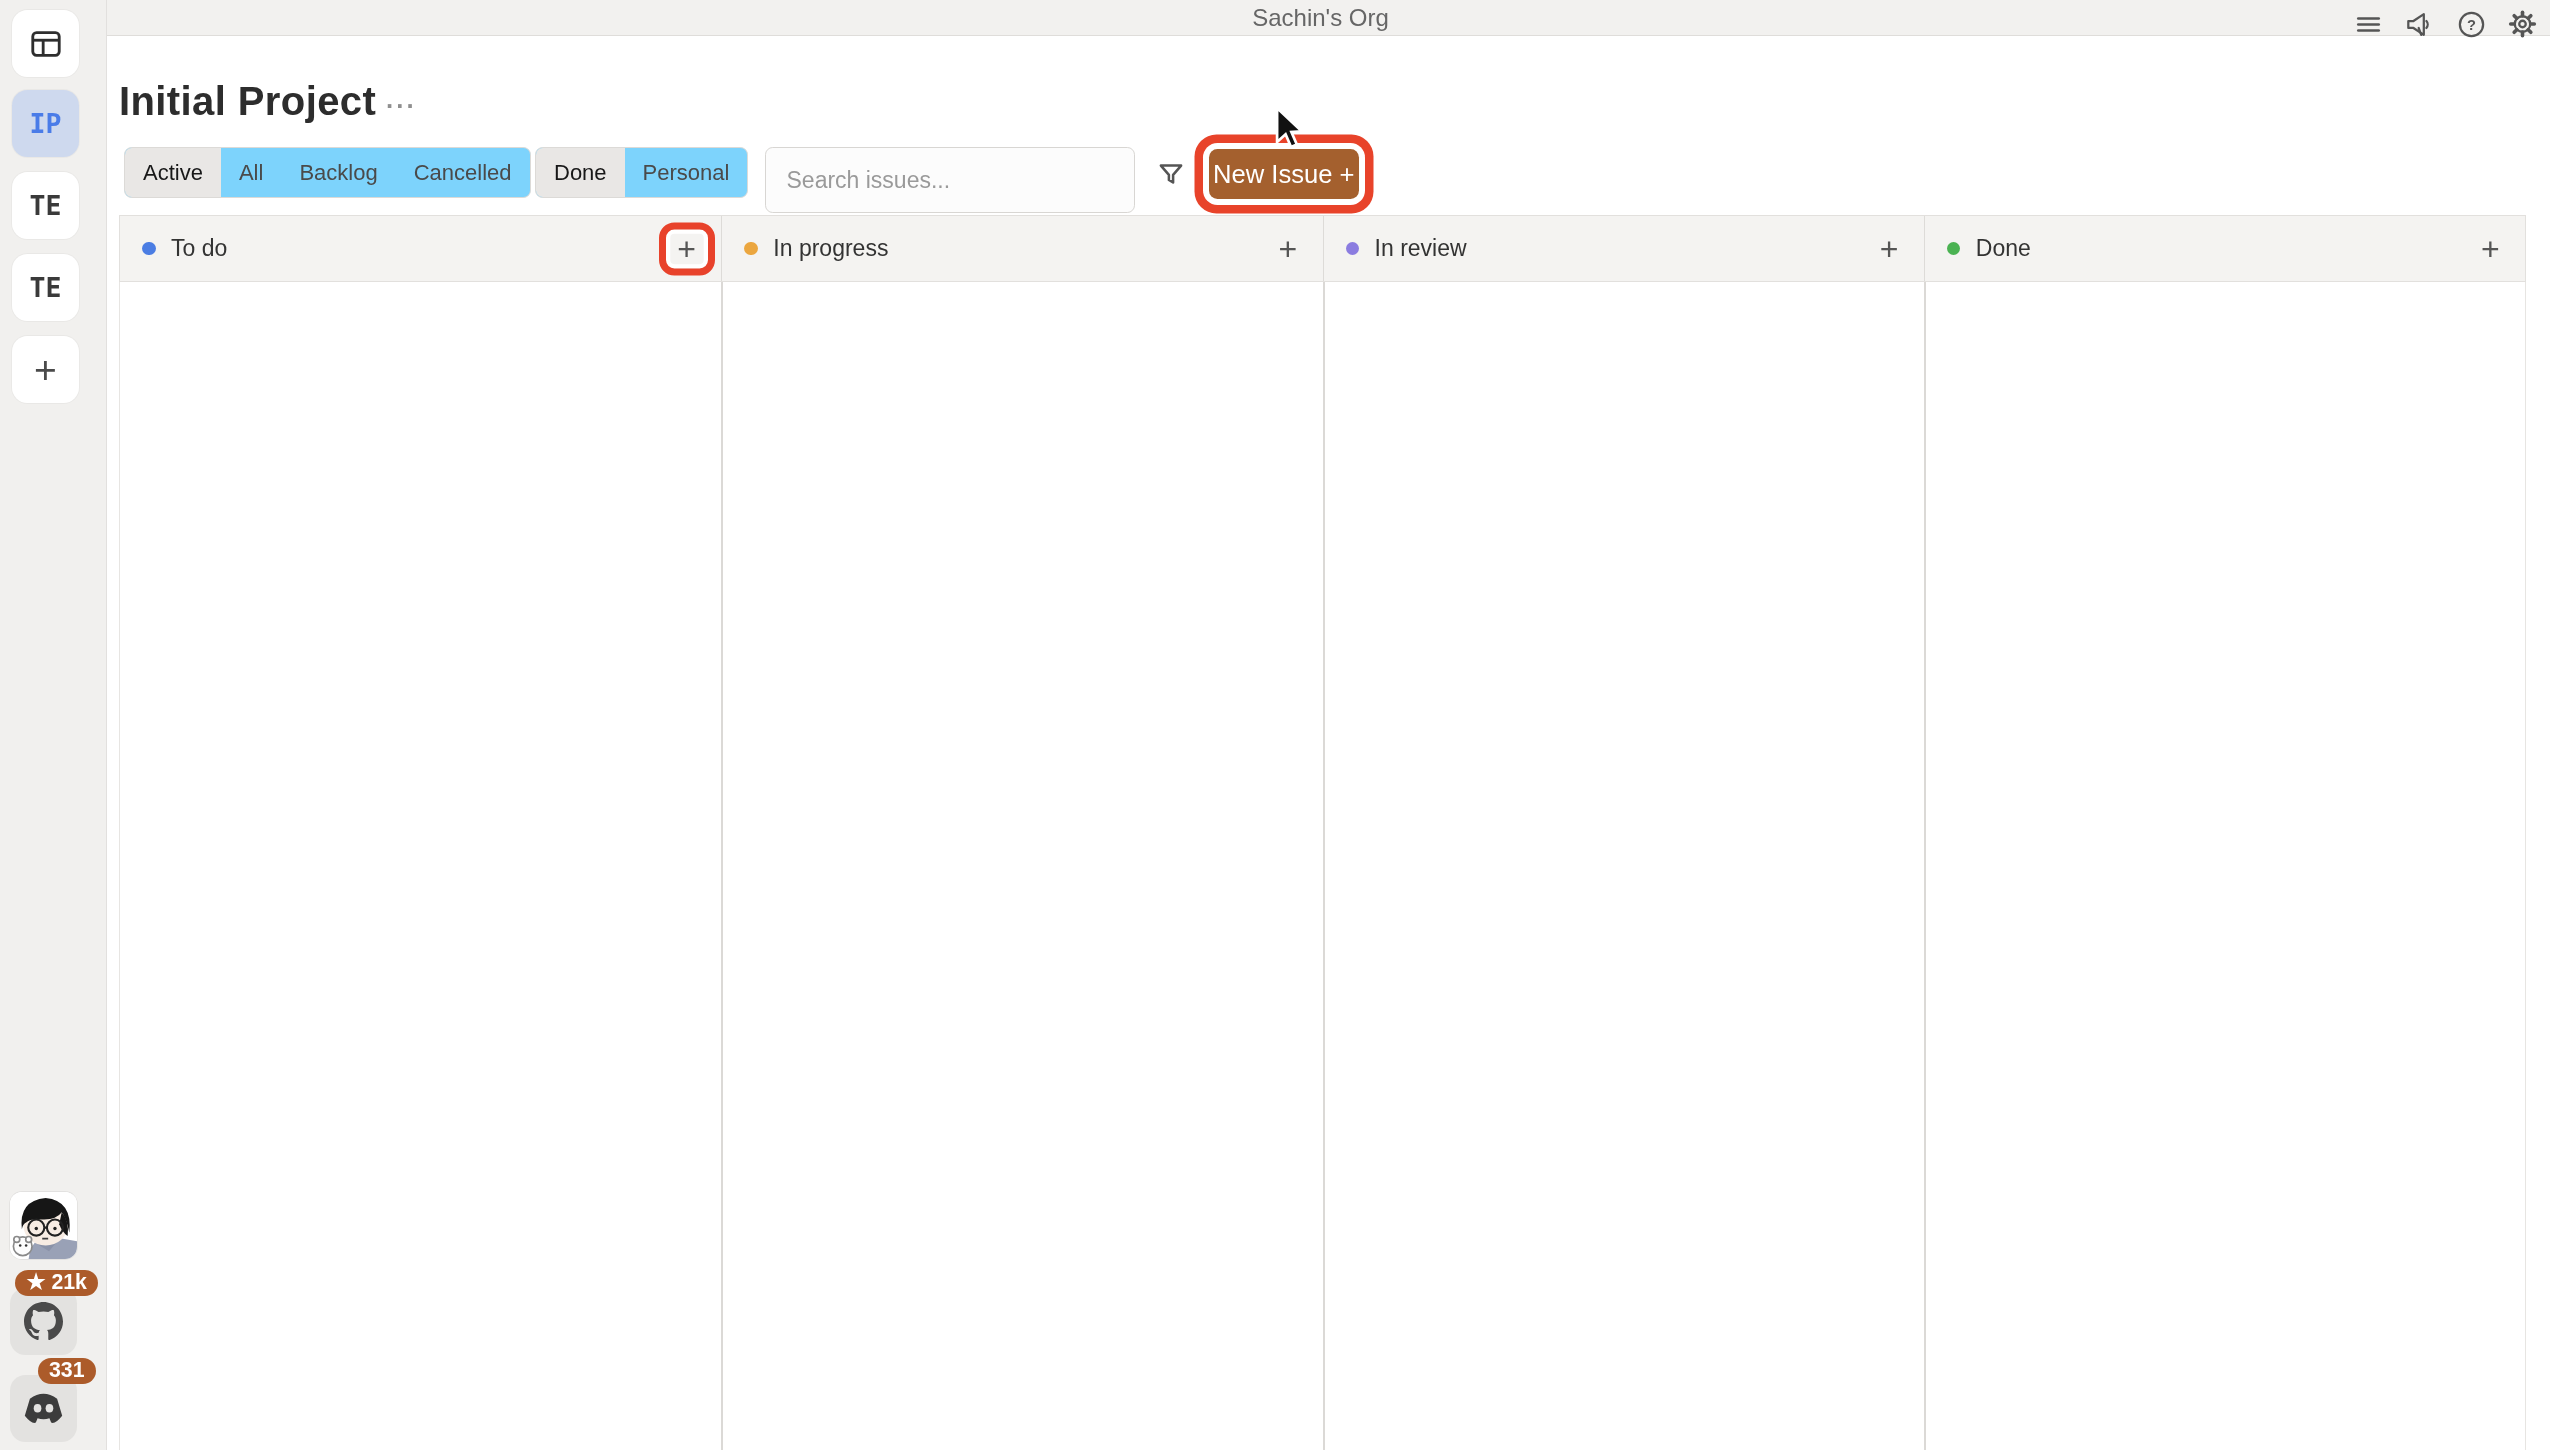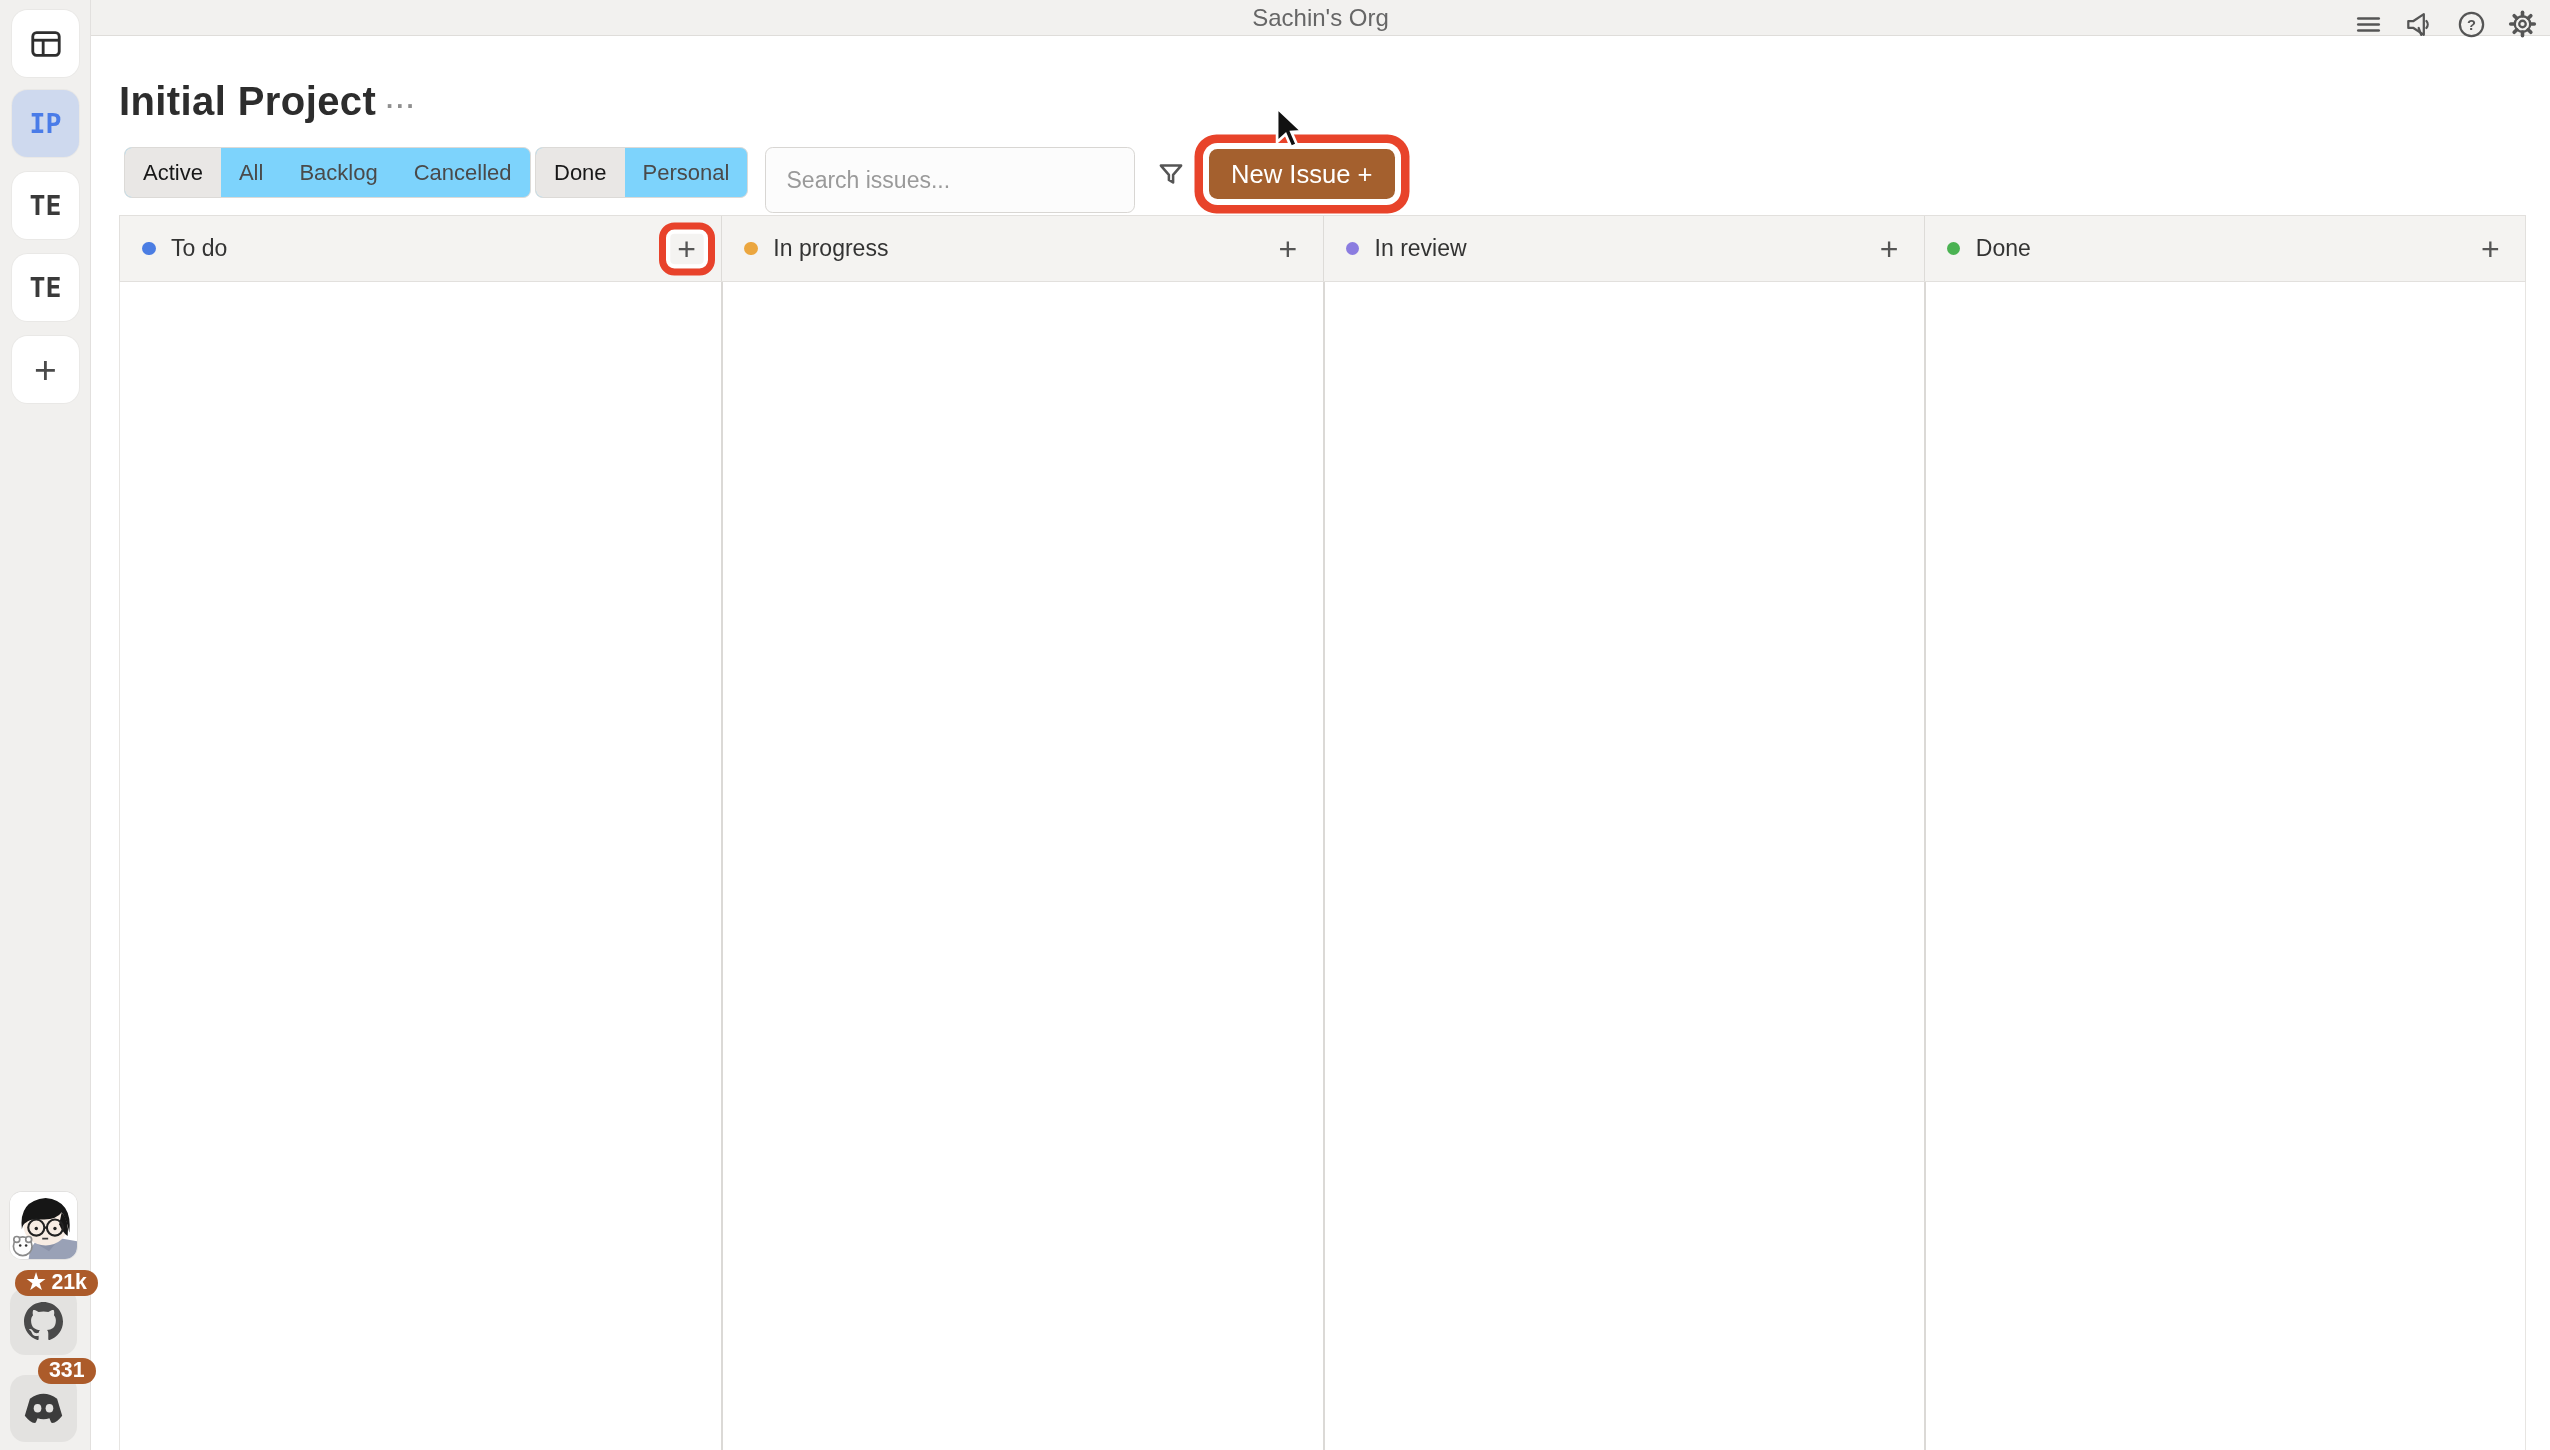--- a/index.html
+++ b/index.html
@@ -3,21 +3,21 @@
 <meta charset="utf-8">
 <style>
   * { margin:0; padding:0; box-sizing:border-box; }
   html,body { width:2550px; height:1451px; }
   body {
     position:relative; overflow:hidden; background:#ffffff;
     font-family:"Liberation Sans", sans-serif; color:#333;
   }
   
   .rail {
-    position:absolute; left:0; top:0; bottom:0; width:91px;
+    position:absolute; left:0; top:0; bottom:0; width:107px;
     background:#f1f0ee; border-right:0.9px solid #e2e0de; z-index:5;
   }
   .tile {
     position:absolute; left:12px; width:67px; height:67px; border-radius:15.4px;
     background:#ffffff; display:flex; align-items:center; justify-content:center;
     font-family:"DejaVu Sans Mono", monospace; font-weight:bold; font-size:26.5px;
     color:#3a3a3a; cursor:pointer; box-shadow:0 0 0 0.9px rgba(0,0,0,0.03);
   }
   .tile.active { background:#ced9ee; color:#4a7ce8; }
   .tile.plus { font-family:"Liberation Sans",sans-serif; font-weight:300; font-size:39px; color:#4a4a4a; }
@@ -73,21 +73,21 @@
     font-family:"Liberation Sans", sans-serif;
   }
   .search-box::placeholder { color:#9a9a9a; }
   .filter-btn {
     position:absolute; left:1152px; top:155px; width:38px; height:38px;
     display:flex; align-items:center; justify-content:center; cursor:pointer;
   }
   .new-issue-btn {
     position:absolute; left:1209px; top:149px; height:50px;
     background:#a4602e; border:none; border-radius:8.5px; color:#fff;
-    font-size:25.6px; font-weight:500; padding:0 22px; cursor:pointer;
+    font-size:25.6px; font-weight:500; padding:0 4px; cursor:pointer;
     font-family:"Liberation Sans", sans-serif;
     box-shadow:0 0 0 6px #ffffff, 0 0 0 14.5px #e8432a;
   }
   
   .board-head {
     position:absolute; left:119px; top:215px; width:2407px; height:67px;
     background:#f4f3f1; border:0.9px solid #e2e0dd;
     display:grid; grid-template-columns:1fr 1fr 1fr 1fr;
   }
   .col-head {

